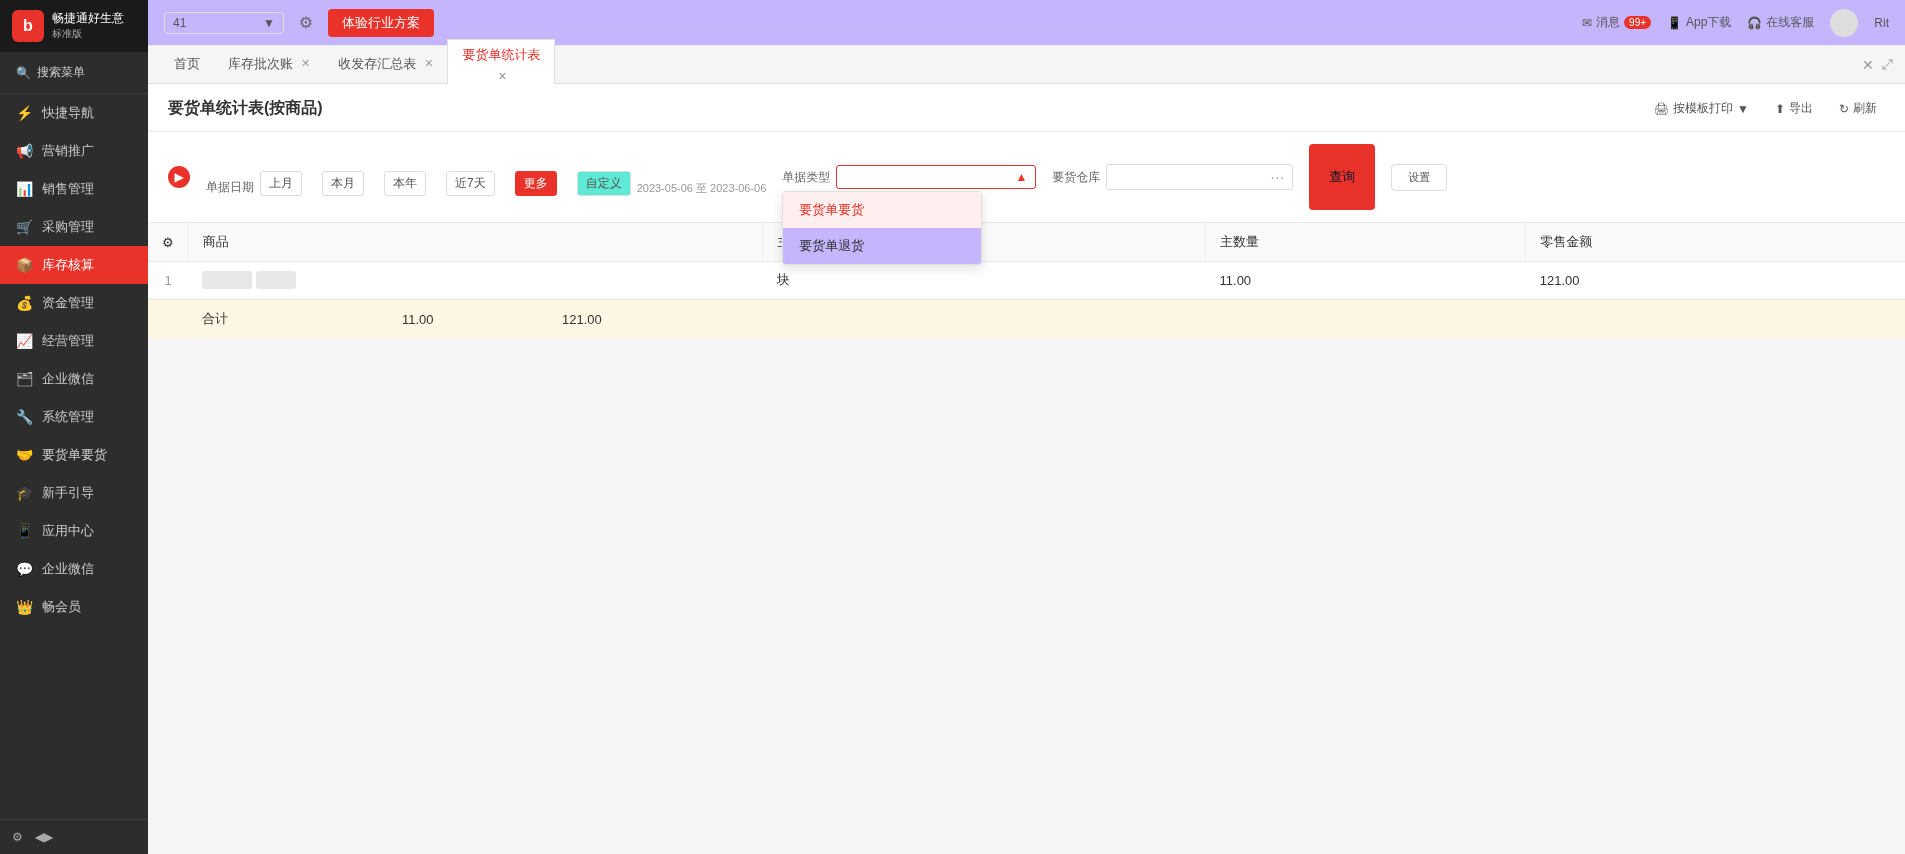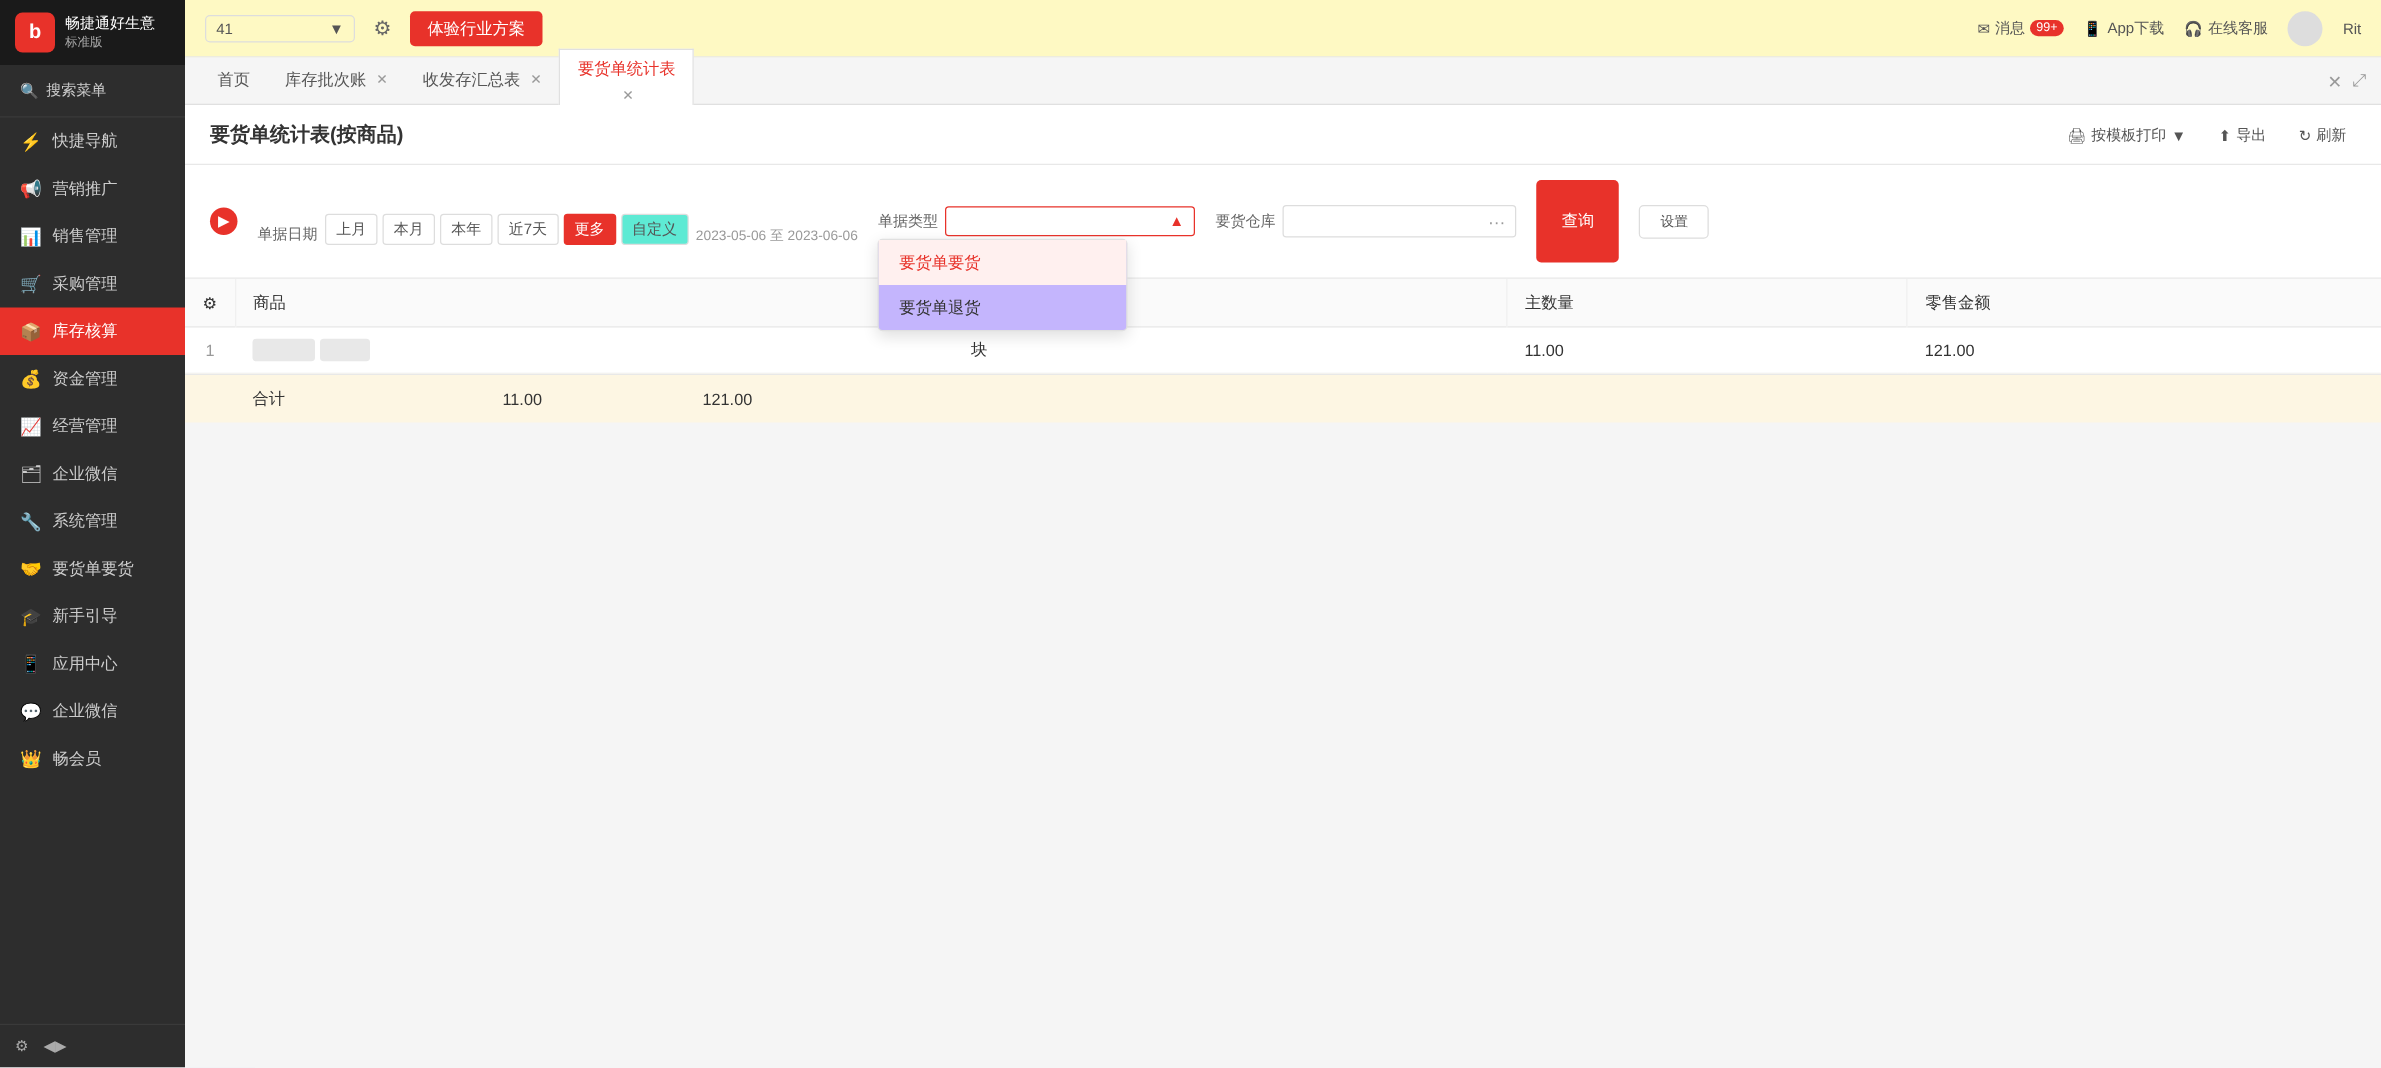--- a/index.html
+++ b/index.html
@@ -85,21 +85,21 @@
     .main {
       flex: 1;
       display: flex;
       flex-direction: column;
       overflow: hidden;
     }
 
     
     .topbar {
       height: 46px;
-      background: #fef9c3;
+      background: #c4b5fd;
       display: flex;
       align-items: center;
       padding: 0 16px;
       border-bottom: 1px solid #e8e8e8;
       gap: 12px;
       flex-shrink: 0;
     }
     .topbar-left {
       display: flex;
       align-items: center;
@@ -277,21 +277,21 @@
     .filter-group {
       display: flex;
       align-items: flex-end;
       gap: 6px;
       margin-top: 12px;
     }
     .filter-label { font-size: 12px; color: #666; white-space: nowrap; }
     .date-btns {
       display: flex;
       align-items: center;
-      gap: 4px;
+      gap: 20px;
     }
     .date-btn {
       padding: 3px 8px;
       border: 1px solid #ddd;
       border-radius: 3px;
       cursor: pointer;
       font-size: 12px;
       color: #555;
       background: #fff;
     }
@@ -361,21 +361,21 @@
       font-size: 12px;
     }
     .warehouse-more {
       color: #999;
       font-size: 14px;
       cursor: pointer;
     }
 
     .query-btn {
       background: #e8322a;
-      color: #ffffff;
+      color: #0f172a;
       border: none;
       padding: 24px 20px;
       border-radius: 4px;
       cursor: pointer;
       font-size: 13px;
       white-space: nowrap;
       text-align: center;
     }
     .set-btn {
       background: #fff;

